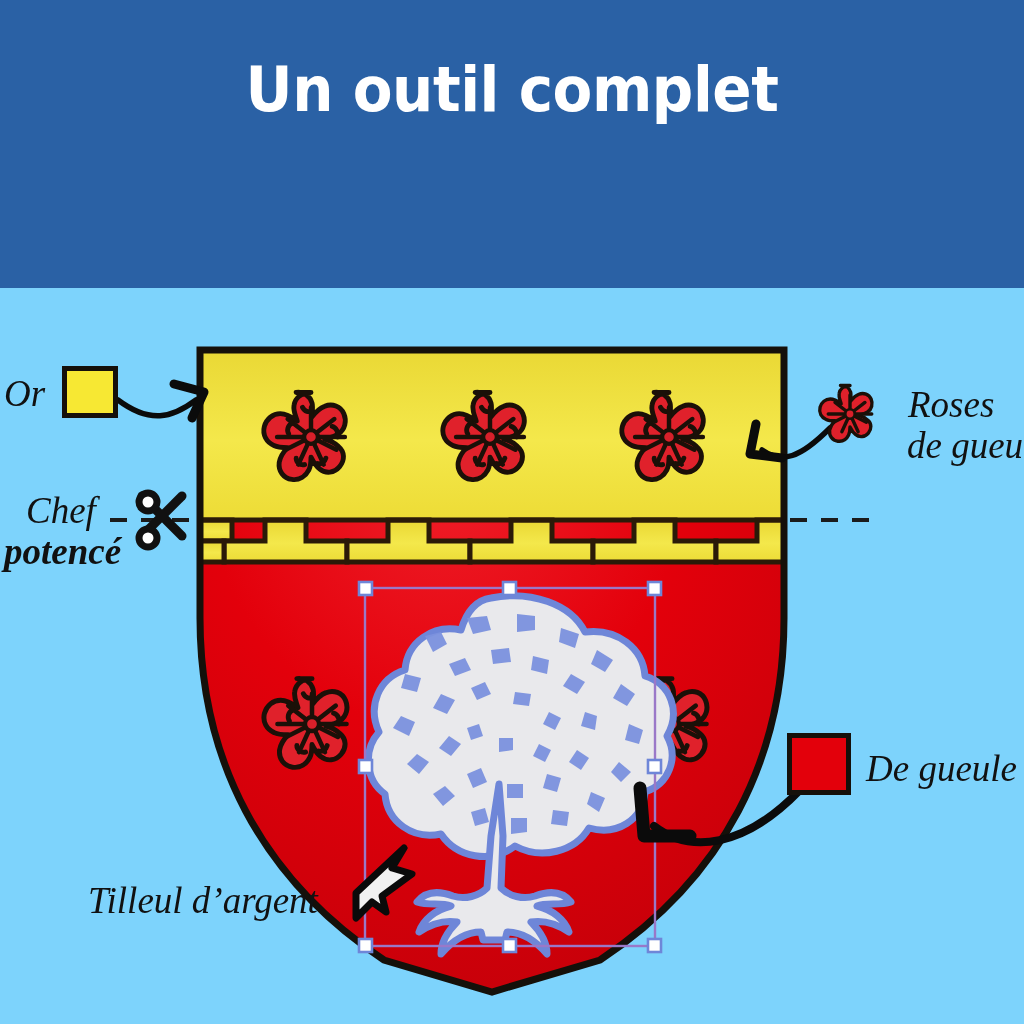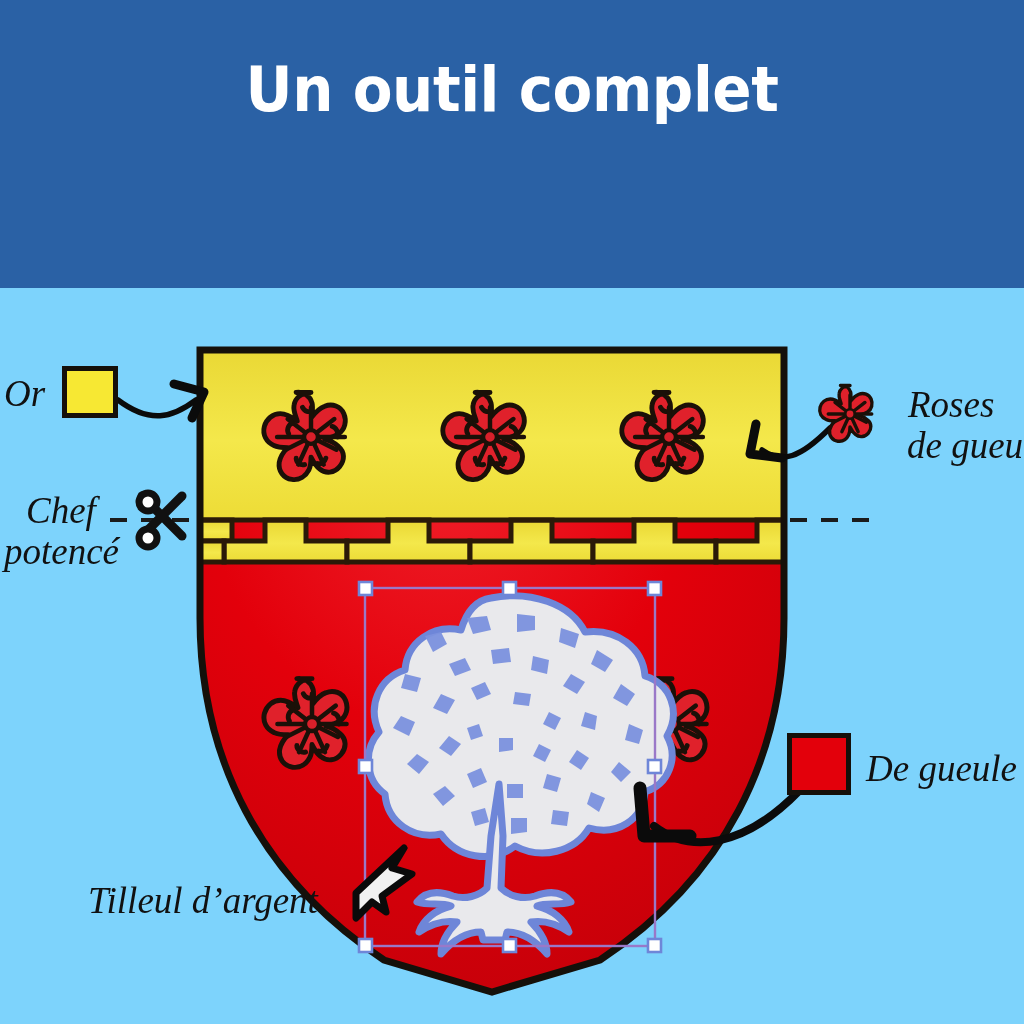--- a/index.html
+++ b/index.html
@@ -38,21 +38,21 @@
   .lbl{
     position:absolute;
     font-family:"Liberation Serif","DejaVu Serif",serif;
     font-style:italic;
     color:#111111;
     white-space:nowrap;
     line-height:1.12;
   }
   #lbl-or{left:4px;top:373px;font-size:37px;}
   #lbl-chef{left:26px;top:490px;font-size:37px;}
-  #lbl-chef .l2{display:block;margin-left:-22px;}
+  #lbl-chef .l2{display:block;margin-left:-22px;font-weight:bold;}
   #lbl-roses{left:908px;top:384px;font-size:37px;text-align:left;transform:translateX(-0px);}
   #lbl-roses .l2{display:block;margin-left:-1px;}
   #lbl-degueule{left:866px;top:748px;font-size:37px;}
   #lbl-tilleul{left:88px;top:880px;font-size:37px;}
 
   
   .swatch{position:absolute;border:5px solid #15100a;box-sizing:border-box;}
   #sw-or{left:62px;top:366px;width:56px;height:52px;background:#F7E833;}
   #sw-gu{left:787px;top:733px;width:64px;height:62px;background:#E3000B;}
 </style>

